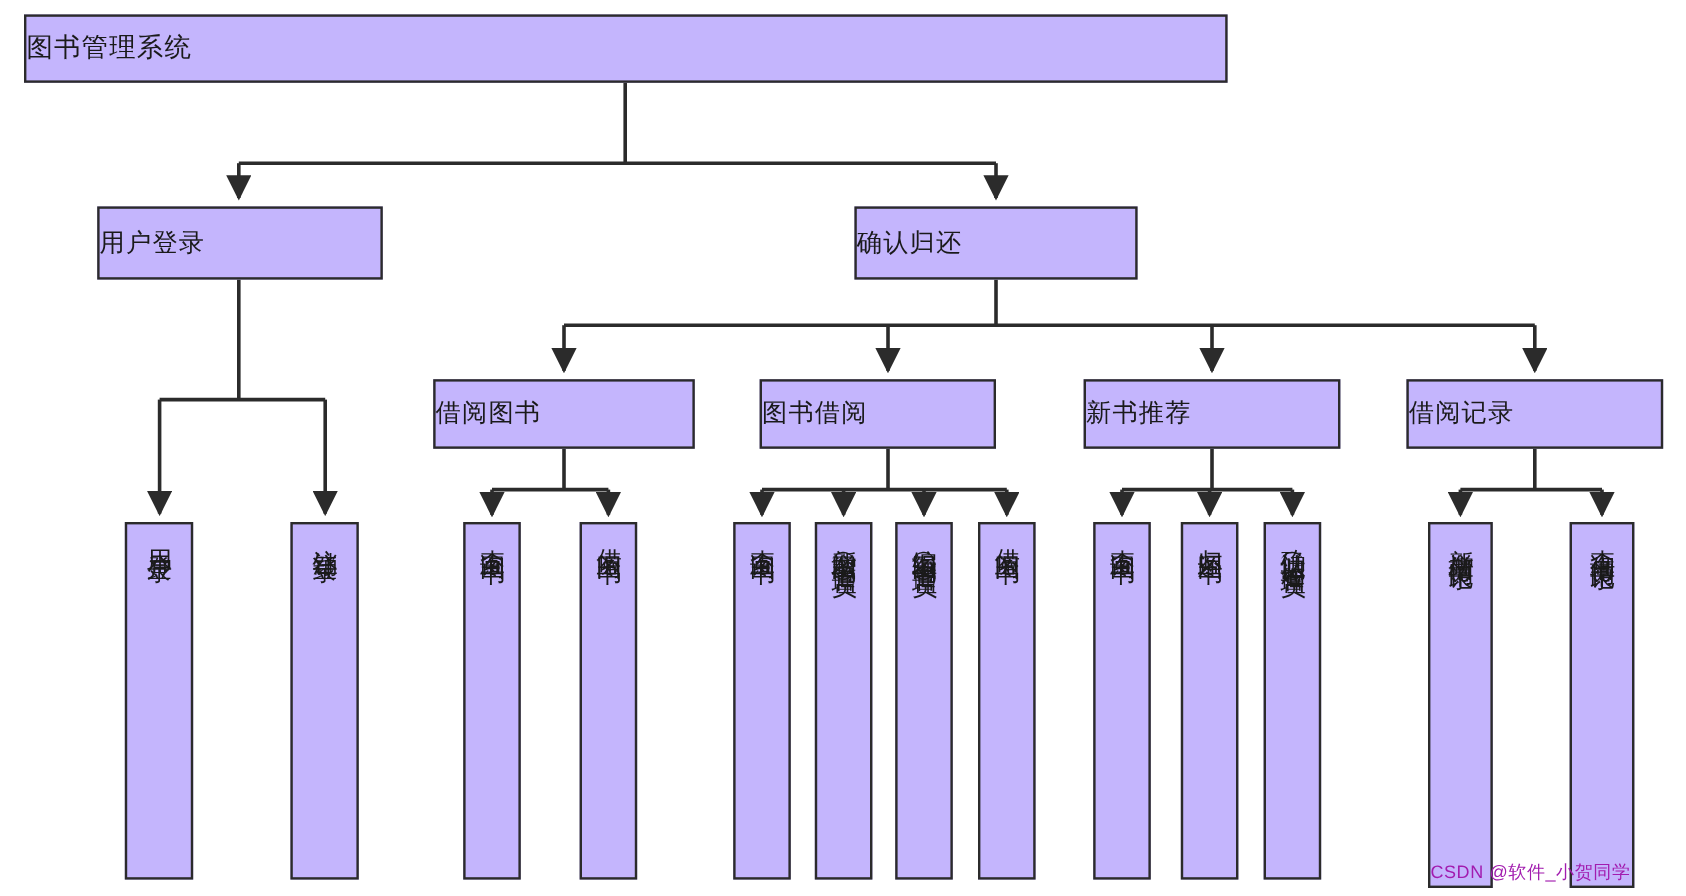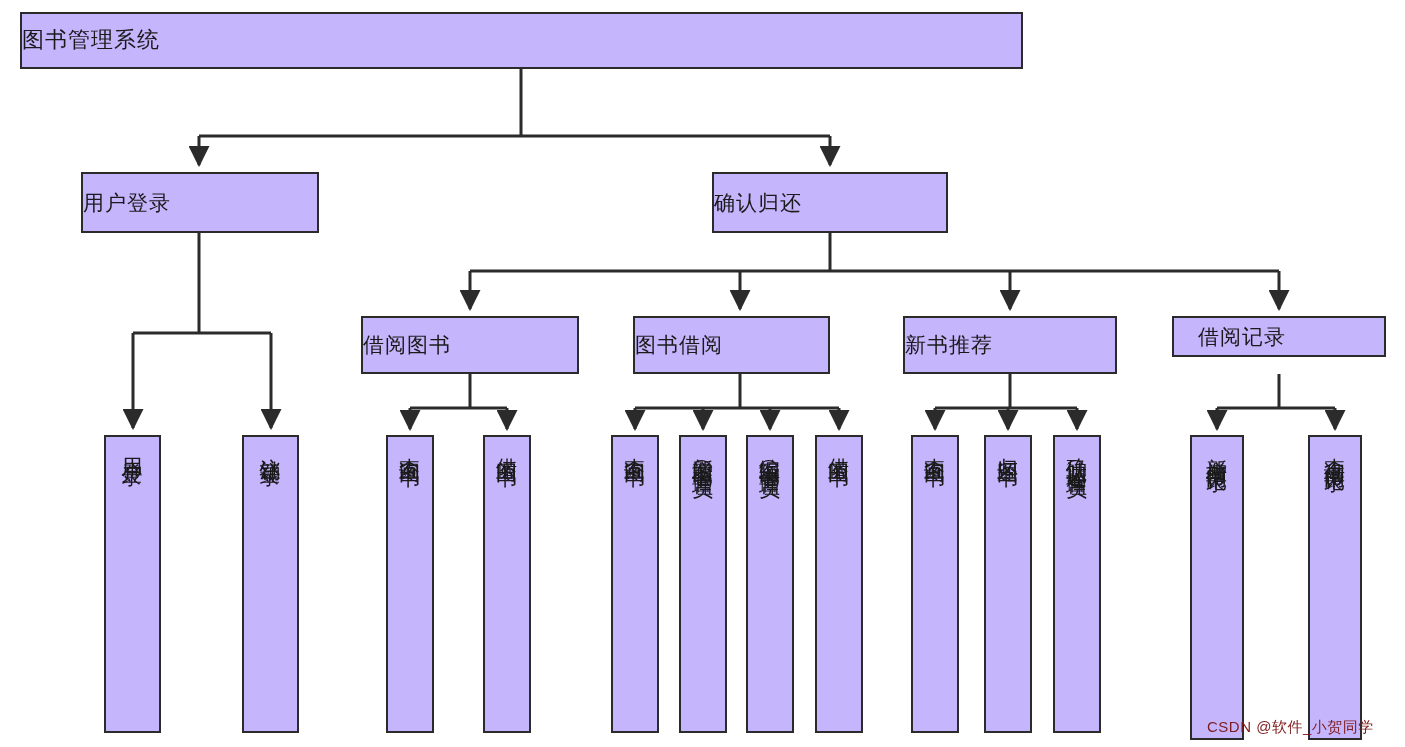--- a/index.html
+++ b/index.html
@@ -52,24 +52,23 @@
     text-align: center;
   }
   .node.vert .vtext {
     writing-mode: vertical-rl;
     text-orientation: upright;
     display: block;
   }
   .watermark {
     position: absolute;
     font-size: 15px;
-    color: #7f1d1d;
+    color: #a21caf;
     letter-spacing: 0.5px;
     white-space: nowrap;
-    padding-left: 15px;
   }
 </style>
 </head>
 <body>
 
 <div id="canvas">
 
   <svg id="edges" viewBox="0 0 1405 747" width="1405" height="747">
     <defs>
       <marker id="arrow" viewBox="0 0 10 10" refX="9" refY="5" markerWidth="7" markerHeight="7" orient="auto-start-reverse">
@@ -136,21 +135,21 @@
 
   <div class="node horiz" style="left:361px; top:316px; width:218px; height:58px;">
     <span>借阅图书</span>
   </div>
   <div class="node horiz" style="left:633px; top:316px; width:197px; height:58px;">
     <span>图书借阅</span>
   </div>
   <div class="node horiz" style="left:903px; top:316px; width:214px; height:58px;">
     <span>新书推荐</span>
   </div>
-  <div class="node horiz" style="left:1172px; top:316px; width:214px; height:41px;padding-left:24px;">
+  <div class="node horiz" style="left:1172px; top:316px; width:214px; height:58px;">
     <span>借阅记录</span>
   </div>
 
   <div class="node vert" style="left:104px; top:435px; width:57px; height:298px;">
     <span class="vtext">用户登录</span>
   </div>
   <div class="node vert" style="left:242px; top:435px; width:57px; height:298px;">
     <span class="vtext">注销登录</span>
   </div>
 

